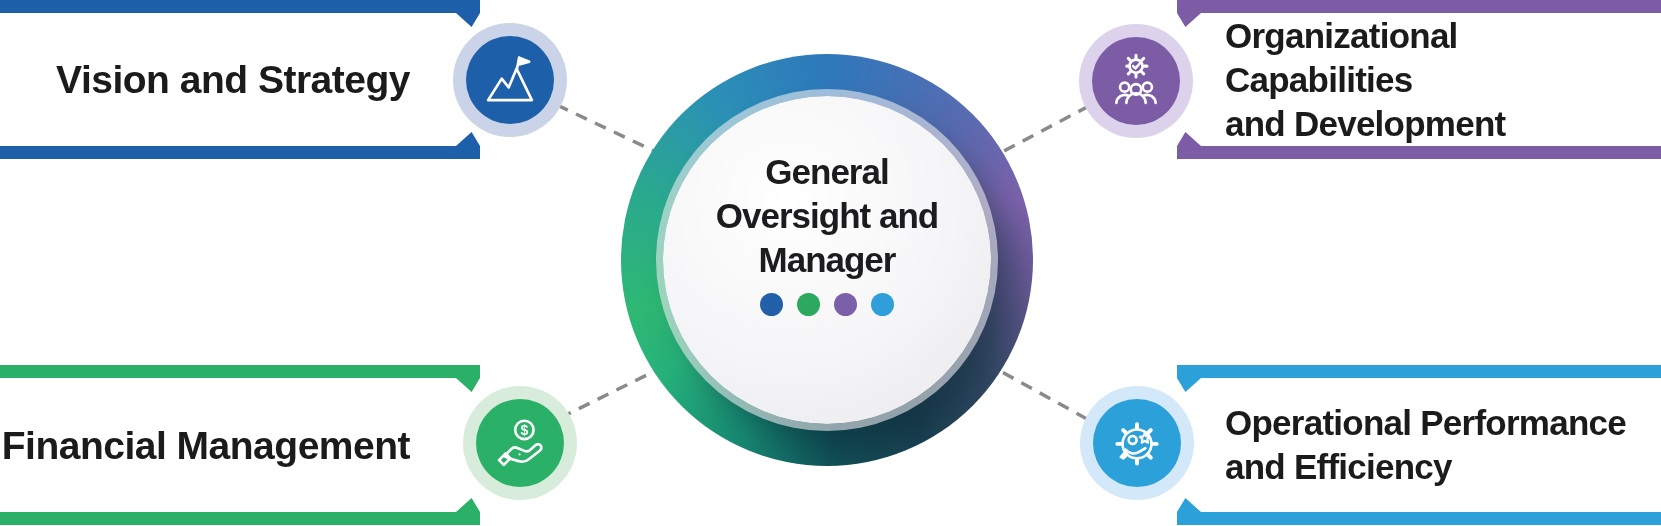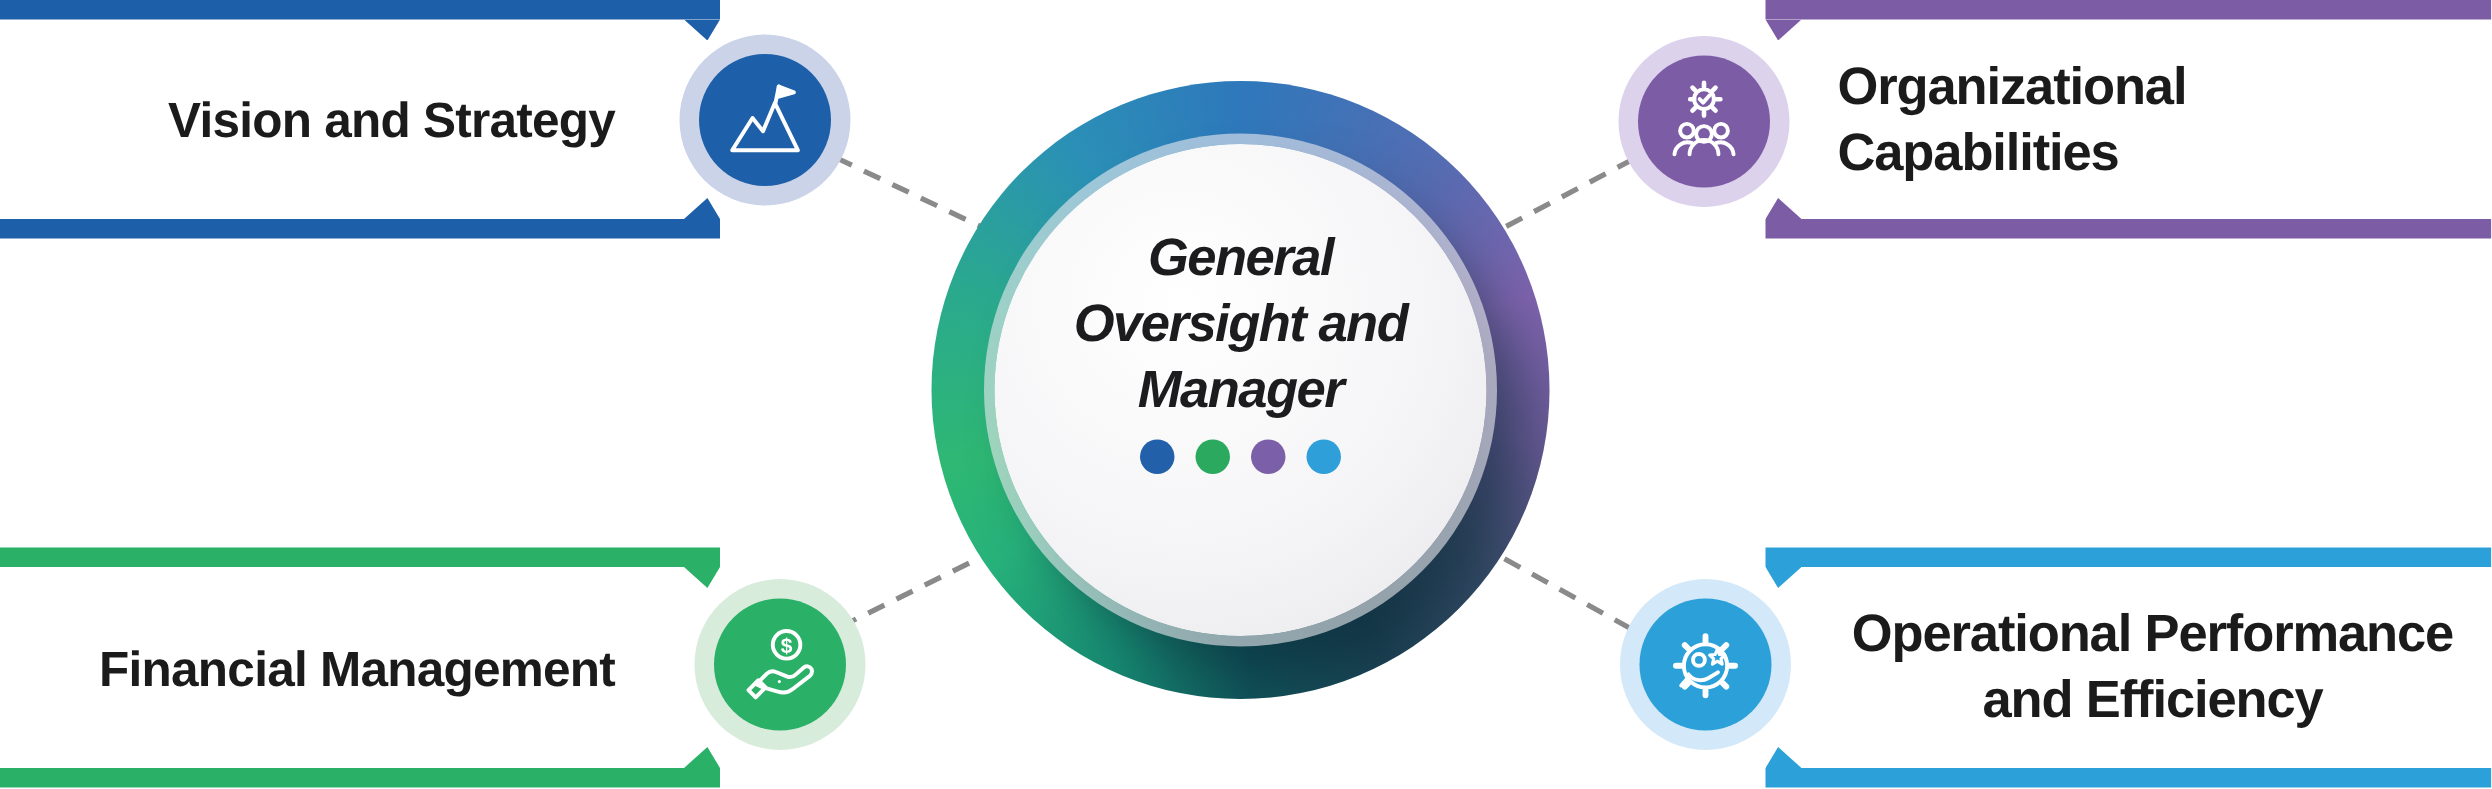--- a/index.html
+++ b/index.html
@@ -16,21 +16,21 @@
   
   .ribbon.left .tail.t1{left:456px;top:13px;clip-path:polygon(0 0,100% 0,65% 100%);}
   .ribbon.left .tail.t2{left:456px;top:132px;clip-path:polygon(0 100%,100% 100%,65% 0);}
   
   .ribbon.right .tail.t1{left:0;top:13px;clip-path:polygon(0 0,100% 0,35% 100%);}
   .ribbon.right .tail.t2{left:0;top:132px;clip-path:polygon(35% 0,100% 100%,0 100%);}
   .label{
     position:absolute;top:13px;height:133px;display:flex;flex-direction:column;justify-content:center;
     font-weight:bold;color:#1b1b1b;
   }
-  .ribbon.left  .label{left:0;width:410px;text-align:right;align-items:flex-end;font-size:33px;line-height:43px;letter-spacing:-0.5px;}
+  .ribbon.left  .label{left:0;width:410px;text-align:right;align-items:flex-end;font-size:39px;line-height:43px;letter-spacing:-0.5px;}
   .ribbon.right .label{left:48px;width:420px;text-align:left;align-items:flex-start;font-size:35px;line-height:44px;letter-spacing:-0.75px;}
   
   .connectors{position:absolute;left:0;top:0;z-index:2;}
   .connectors line{stroke-width:3.5;stroke-dasharray:12 9;fill:none;}
   
   .badge{
     position:absolute;z-index:4;width:114px;height:114px;border-radius:50%;
     background:var(--h);display:flex;align-items:center;justify-content:center;
   }
   .badge-core{
@@ -43,21 +43,21 @@
     position:absolute;z-index:3;left:621px;top:54px;width:412px;height:412px;border-radius:50%;overflow:hidden;
     background:conic-gradient(from 0deg,
       var(--g-blue) 0deg,#566cb2 42deg,var(--g-purple) 72deg,#6a5a96 100deg,
       #3b4d6b 126deg,var(--g-shadow) 152deg,#11535a 178deg,#178a72 205deg,
       #27b27b 235deg,var(--g-green) 255deg,#2aa98e 290deg,#2b90b6 325deg,var(--g-blue) 360deg);
   }
   .inner-circle{
     position:absolute;left:42px;top:42px;width:328px;height:328px;border-radius:50%;
     background:radial-gradient(circle at 38% 32%,#ffffff 0%,#f5f5f7 55%,#e7e7ea 100%);
     box-shadow:0 0 0 7px rgba(235,235,240,.6),22px 26px 36px rgba(10,42,54,.55);
-    display:flex;flex-direction:column;align-items:center;box-sizing:border-box;padding-top:54px;font-style:italic;
+    display:flex;flex-direction:column;align-items:center;box-sizing:border-box;padding-top:54px;
   }
   .center-title{font-weight:bold;font-size:35px;line-height:44px;letter-spacing:-1px;color:#1c1c1e;text-align:center;}
   .dots{display:flex;gap:14px;margin-top:11px;}
   .dot{width:23px;height:23px;border-radius:50%;}
   .coin-text{font-family:"Liberation Sans",sans-serif;font-weight:bold;}
 </style>
 </head>
 <body>
 
 <div class="canvas" style="color: rgb(27, 27, 27);">
@@ -72,39 +72,40 @@
     </div>
   </div>
 
   <div class="ribbon right" style="left: 1177px; top: 0px; width: 484px; height: 159px; --c: #7d5ca6;">
     <div class="bar top"></div>
     <div class="tail t1"></div>
     <div class="bar bottom"></div>
     <div class="tail t2"></div>
     <div class="label">
       <span>Organizational Capabilities</span>
+      <span>and Development</span>
     </div>
   </div>
 
   <div class="ribbon left" style="left: 0px; top: 365px; width: 480px; height: 184px; --c: #2bb167;">
     <div class="bar top"></div>
     <div class="tail t1"></div>
     <div class="bar bottom" style="top:147px;"></div>
     <div class="tail t2" style="top:133px;"></div>
     <div class="label" style="height:134px;">
       <span>Financial Management</span>
     </div>
   </div>
 
   <div class="ribbon right" style="left: 1177px; top: 365px; width: 484px; height: 160px; --c: #2ba0d9;">
     <div class="bar top"></div>
     <div class="tail t1"></div>
     <div class="bar bottom" style="top:147px;"></div>
     <div class="tail t2" style="top:133px;"></div>
-    <div class="label" style="height:134px;align-items:center;">
+    <div class="label" style="height:134px;">
       <span>Operational Performance</span>
       <span>and Efficiency</span>
     </div>
   </div>
 
   <svg class="connectors" width="1661" height="526" viewBox="0 0 1661 526">
     <line x1="557" y1="105" x2="656" y2="152" style="stroke: rgb(138, 138, 138);"></line>
     <line x1="1089" y1="106" x2="1004" y2="151" style="stroke: rgb(138, 138, 138);"></line>
     <line x1="560" y1="418" x2="659" y2="369" style="stroke: rgb(138, 138, 138);"></line>
     <line x1="1087" y1="419" x2="1002" y2="372" style="stroke: rgb(138, 138, 138);"></line>

